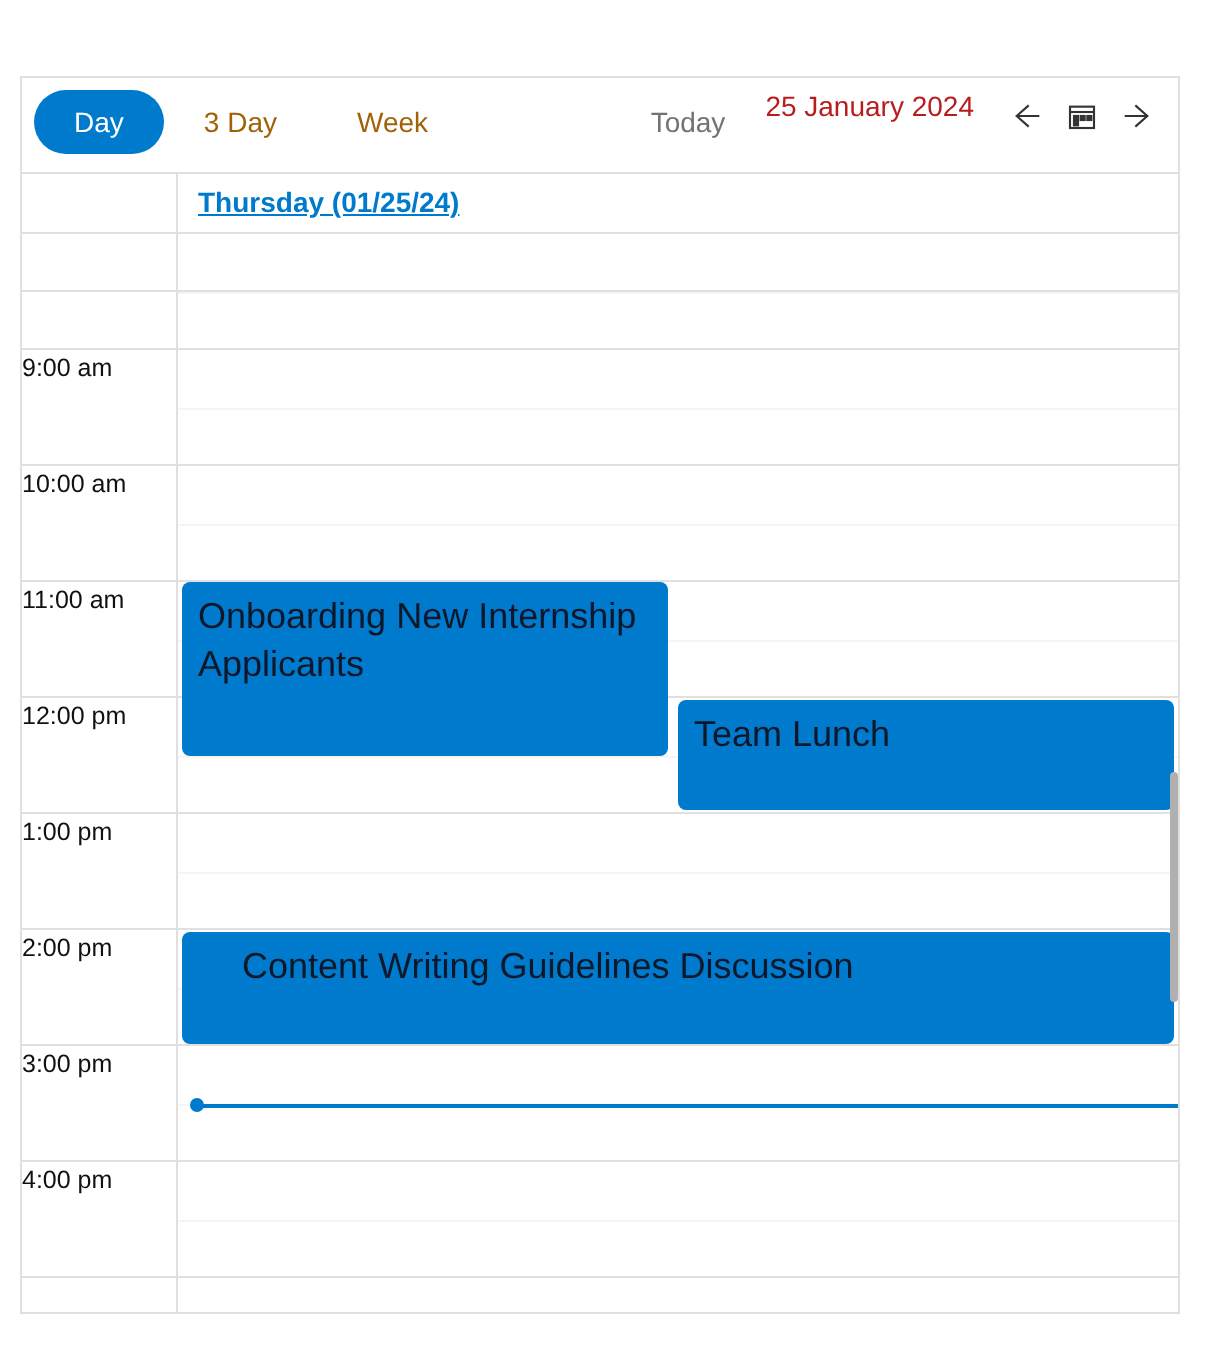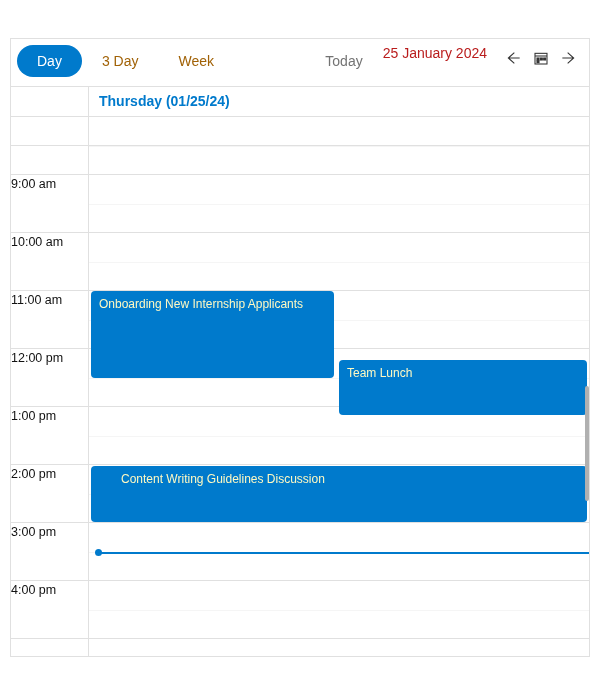--- a/index.html
+++ b/index.html
@@ -11,30 +11,30 @@
   .tab.active { background:#007acc; color:#fff; }
   .spacer { flex:1; }
   .today-btn { border:none; background:transparent; color:#737373; font-size:14px; padding:8px 14px; cursor:pointer; font-family:inherit; }
   .date-label { padding:0 12px 0 6px; color:#b91c1c; }
   .iconbtn { width:28px; height:28px; display:flex; align-items:center; justify-content:center; cursor:pointer; color:#333; }
   .iconbtn svg { width:16px; height:16px; stroke:#333; fill:none; stroke-width:1.6; }
   .calendar-icon svg { width:16px; height:16px; fill:#333; }
   .cal-outer { border:1px solid #e0e0e0; position:relative; }
   .header-row { height:30px; display:flex; border-bottom:1px solid #e0e0e0; }
   .gutter-h { width:78px; border-right:1px solid #e0e0e0; }
-  .day-head { flex:1; display:flex; align-items:flex-start; padding:6px 10px; font-weight:600; color:#007acc; }
+  .day-head { flex:1; display:flex; align-items:flex-start; padding:6px 10px; font-weight:600; color:#007acc;text-decoration:underline; }
   .allday-row { height:29px; display:flex; border-bottom:1px solid #e0e0e0; }
   .grid { position:relative; height:510px; overflow:hidden; }
   .grid-inner { position:absolute; left:0; top:0; right:0; }
   .hour { height:58px; display:flex; border-bottom:1px solid #e0e0e0; position:relative; }
   .hour::after { content:""; position:absolute; left:78px; right:0; top:50%; border-top:1px solid #f5f5f5; }
   .hour .time { width:78px; border-right:1px solid #e0e0e0; padding:2px 6px 0 0; font-size:12.5px; color:#111; }
   .hour .slot { flex:1; }
   .events { position:absolute; left:80px; right:2px; top:0; bottom:0; }
-  .event { position:absolute; background:#007acc; color:#fef9c3; border-radius:4px; padding:5px 8px 0 8px; font-size:12px; line-height:1.35; overflow:hidden; cursor:pointer; }
+  .event { position:absolute; background:#007acc; color:#0f172a; border-radius:4px; padding:5px 8px 0 8px; font-size:18px; line-height:1.35; overflow:hidden; cursor:pointer; }
   .now-line { position:absolute; left:78px; right:0; height:0; }
   .now-line::before { content:""; position:absolute; left:6px; top:-3px; width:7px; height:7px; background:#007acc; border-radius:50%; }
   .now-line::after { content:""; position:absolute; left:9px; right:0; top:0; border-top:2px solid #007acc; }
   .vscroll { position:absolute; right:0; top:240px; width:4px; height:115px; background:#b0b0b0; border-radius:2px; }
 </style>
 </head>
 <body>
 
 <div class="wrap">
   <div class="toolbar">
@@ -123,21 +123,21 @@
           </div>
         <div class="hour">
             <div class="time"></div>
             <div class="slot"></div>
           </div>
 
         <div class="events">
           <div class="event" style="top:174px; height:87px; left:0; width:49%;">
             <span>Onboarding New Internship Applicants</span>
           </div>
-          <div class="event" style="top:233px; height:55px; left:50%; width:50%;margin-top:10px;">
+          <div class="event" style="top:233px; height:55px; left:50%; width:50%;">
             <span>Team Lunch</span>
           </div>
           <div class="event" style="top:349px; height:56px; left:0; width:100%;padding-left:30px;">
             <span>Content Writing Guidelines Discussion</span>
           </div>
         </div>
 
         <div class="now-line" style="top:435px;"></div>
       </div>
       <div class="vscroll"></div>

